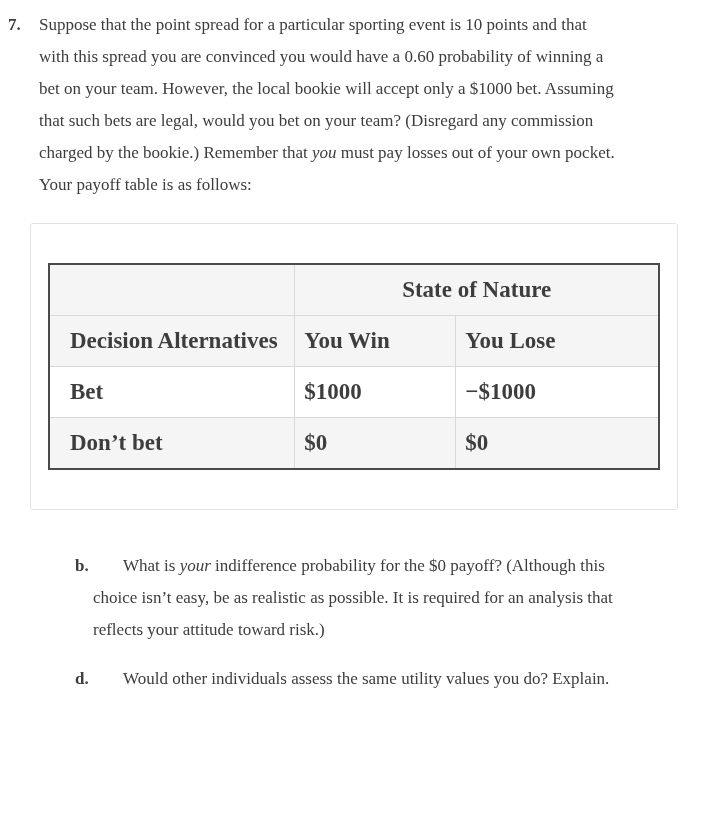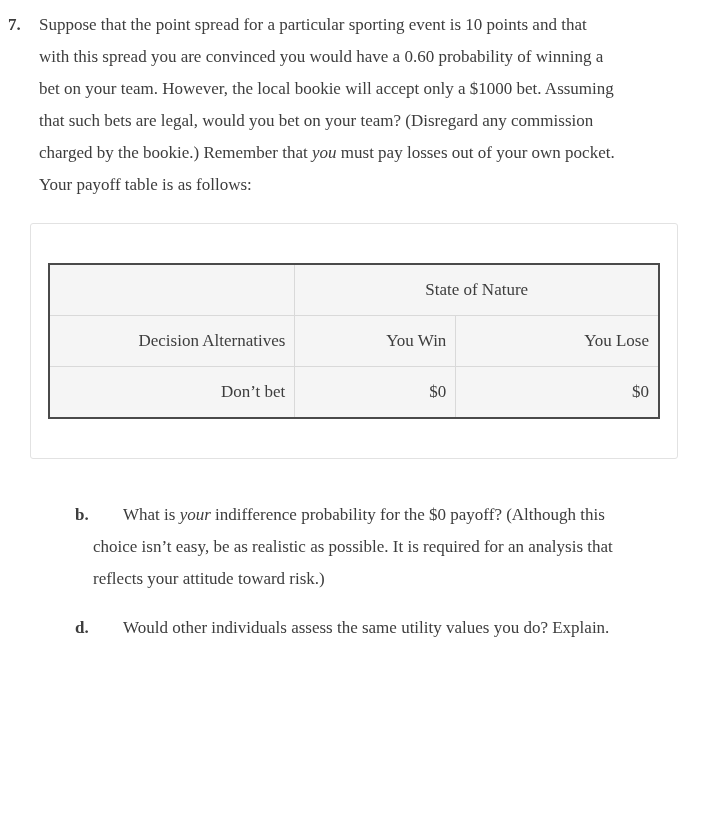--- a/index.html
+++ b/index.html
@@ -22,29 +22,29 @@
     white-space:pre-wrap;
   }
   .card {
     margin-top:22px; width:648px; box-sizing:border-box;
     border:1px solid #e2e2e2; border-radius:3px;
     padding:39px 17px; background:#ffffff;
   }
   table.payoff {
     width:100%; border-collapse:collapse; table-layout:fixed;
     border:2px solid #4a4a4a;
-    font-size:17px; color:#3d3d3d;
+    font-size:23px; color:#3d3d3d;font-weight:bold;
   }
   .payoff td {
     border:1px solid #d9d9d9;
     padding:13px 9px; line-height:24px; vertical-align:middle;
     overflow:hidden;
   }
-  .payoff td.alt { padding-left:20px; text-align:right; }
-  .payoff td.num { text-align:right; }
+  .payoff td.alt { padding-left:20px; text-align:left; }
+  .payoff td.num { }
   .payoff td.center { text-align:center; }
   .payoff td.shade { background:#f5f5f5; }
   .subqs { list-style:none; margin:40px 0 0 0; padding:0; }
   .subq {
     margin:0 0 17px 0; padding-left:63px; text-indent:-18px;
     line-height:32px; white-space:pre-wrap;
   }
   .subq:last-child { margin-bottom:0; }
   .subq .letter {
     display:inline-block; width:48px; text-indent:0; font-weight:700;
@@ -76,20 +76,25 @@
           <tr>
             <td class="alt shade"></td>
             <td colspan="2" class="center shade">State of Nature</td>
           </tr>
           <tr>
             <td class="alt shade">Decision Alternatives</td>
             <td class="num shade">You Win</td>
             <td class="num shade">You Lose</td>
           </tr>
           <tr>
+            <td class="alt">Bet</td>
+            <td class="num">$1000</td>
+            <td class="num">−$1000</td>
+          </tr>
+          <tr>
             <td class="alt shade">Don’t bet</td>
             <td class="num shade">$0</td>
             <td class="num shade">$0</td>
           </tr>
         </tbody>
       </table>
     </div>
 
     <ol class="subqs">
       <li class="subq"><span class="letter">b.</span><span>What is </span><em>your</em><span> indifference probability for the $0 payoff? (Although this

